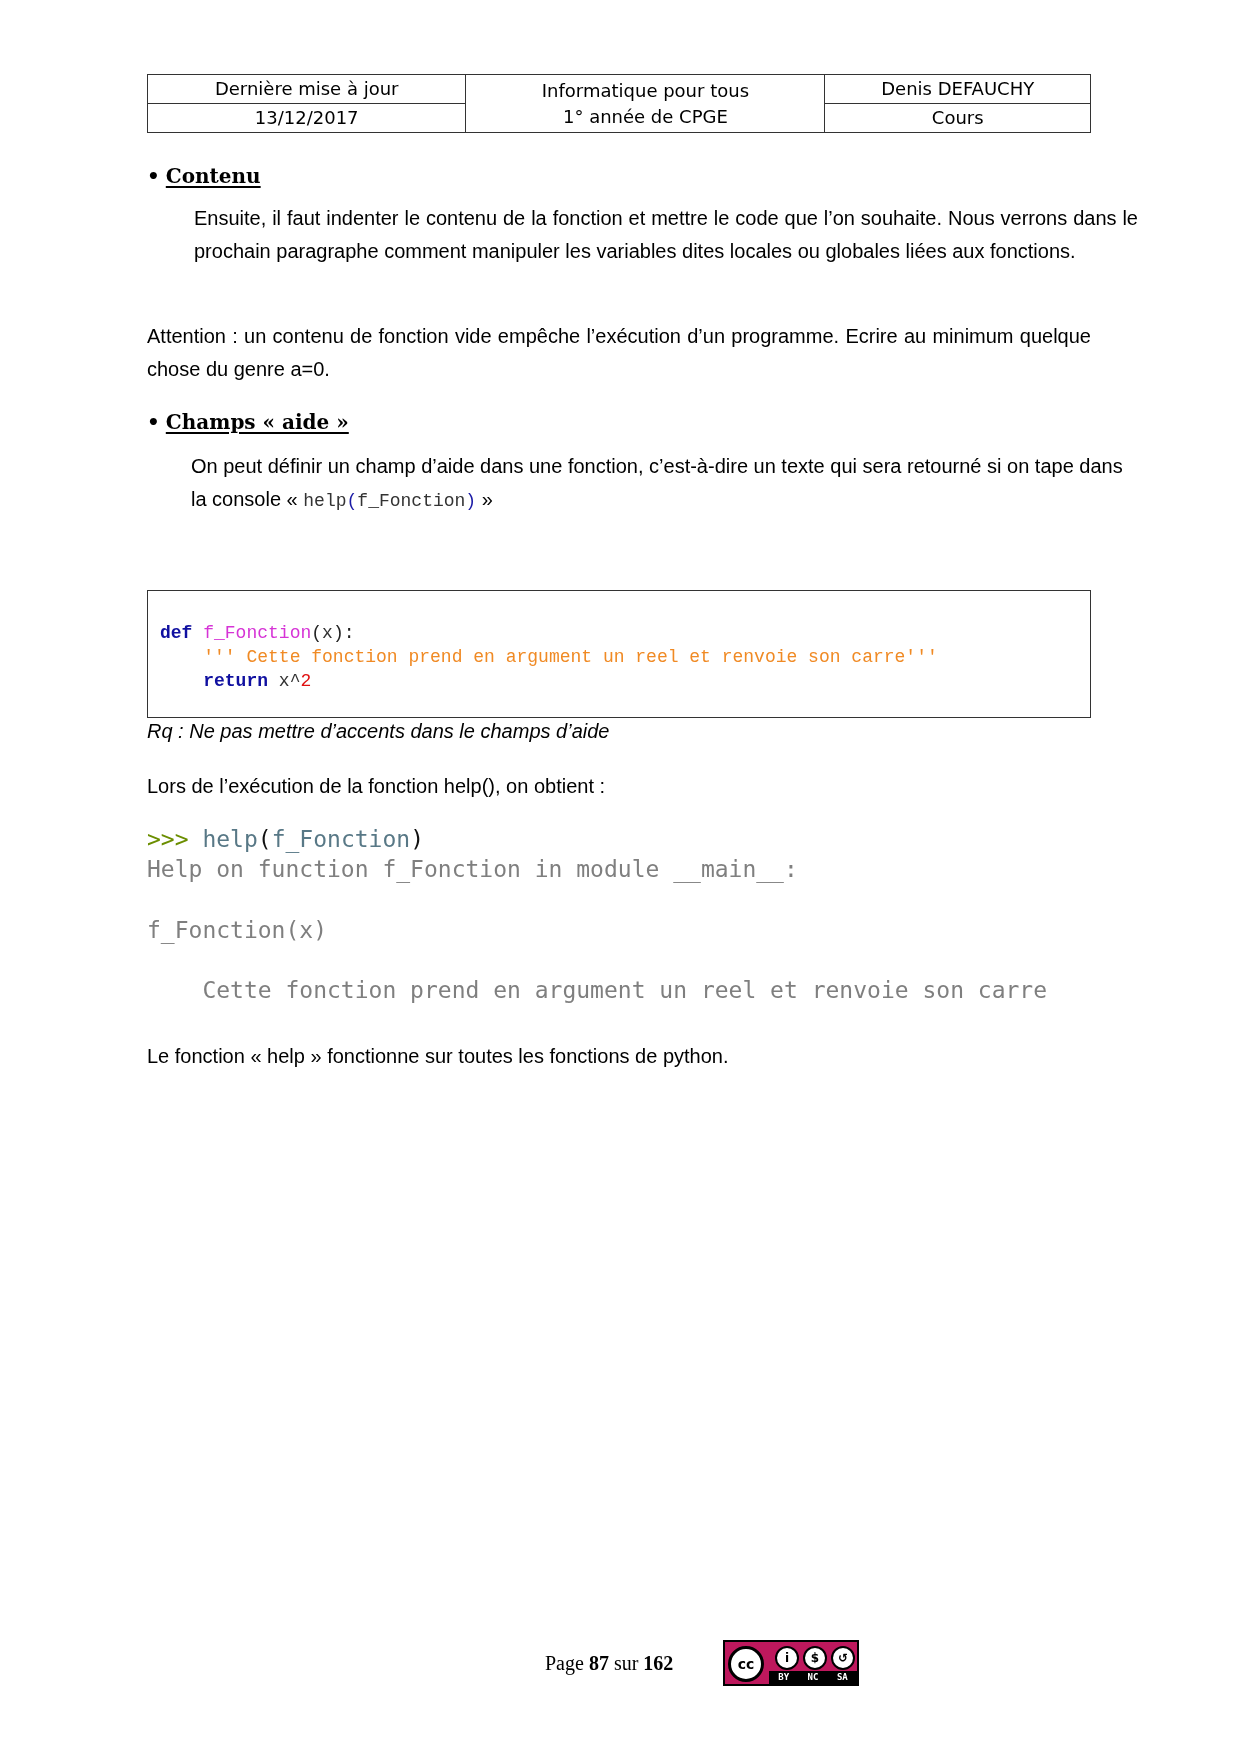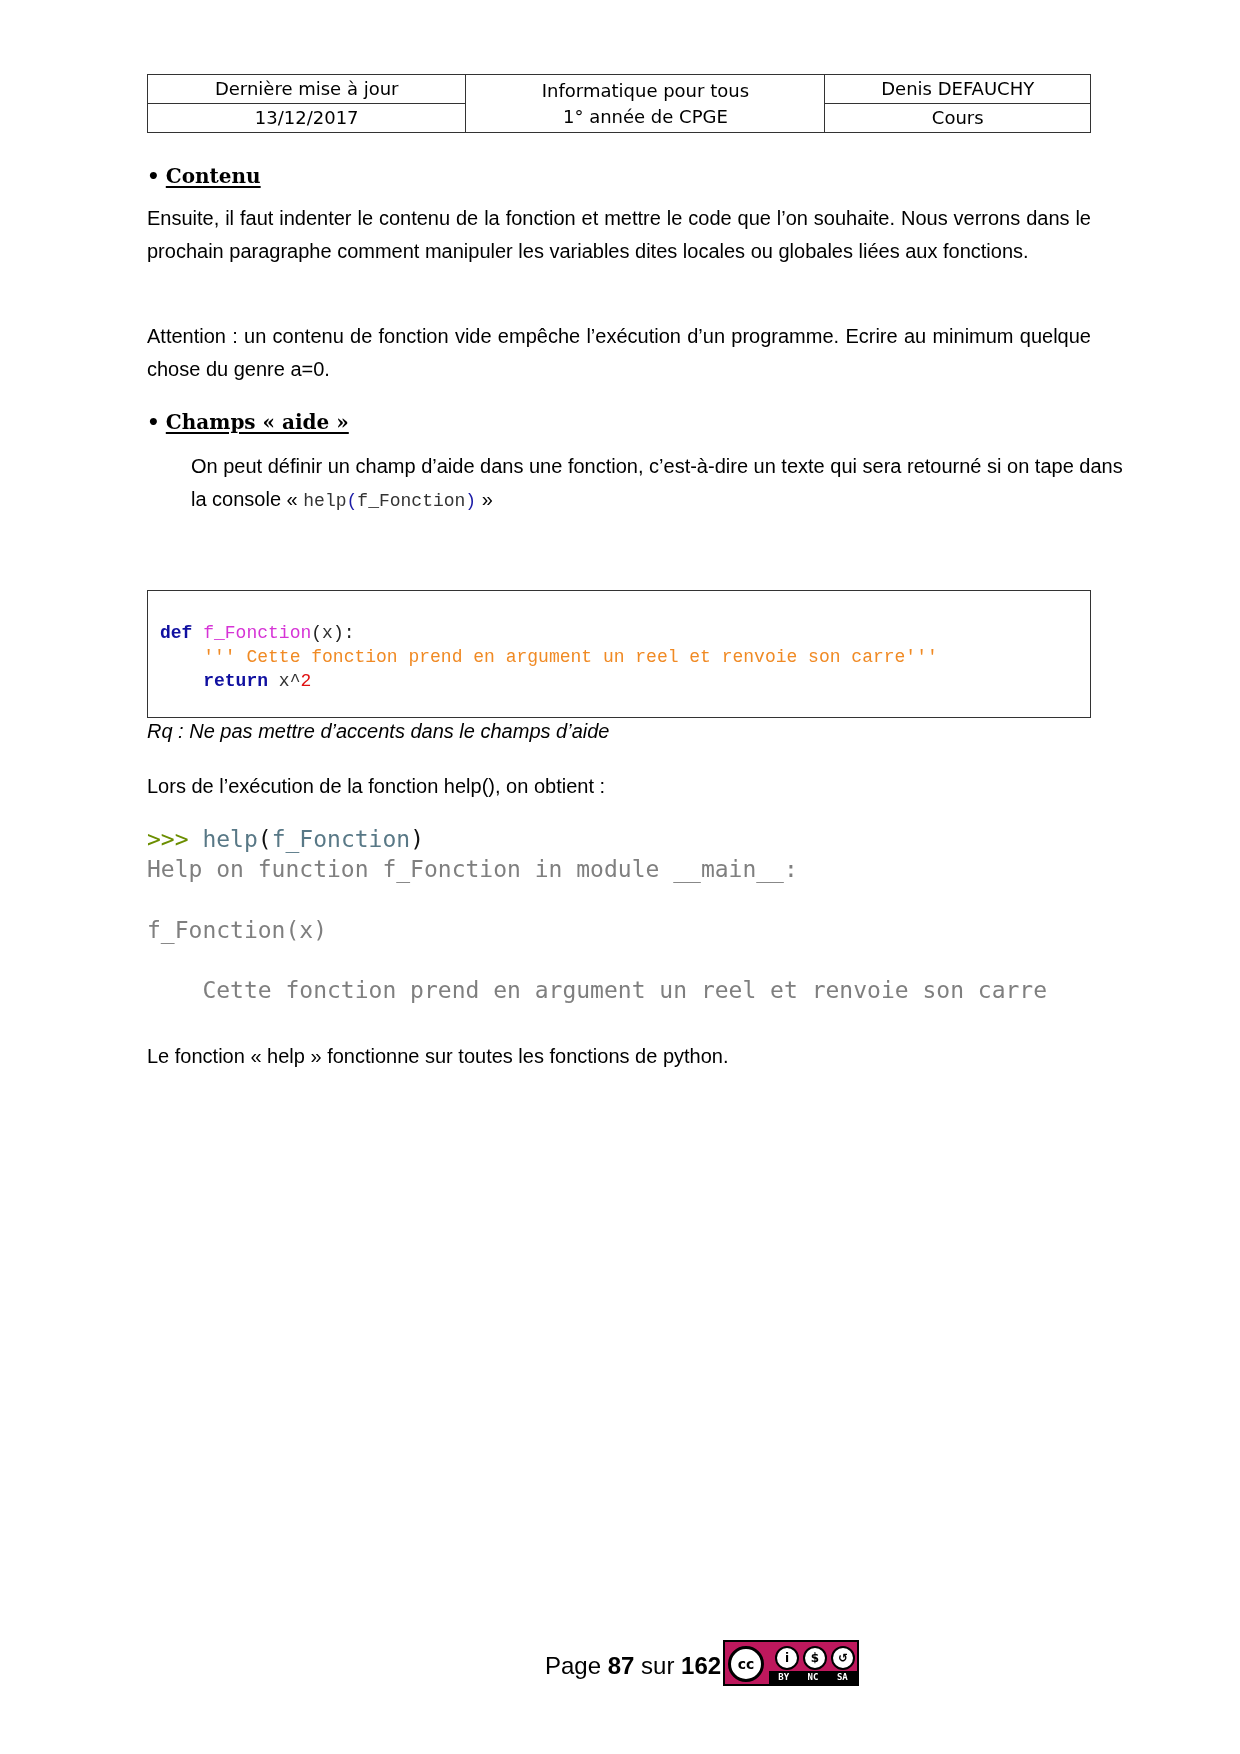--- a/index.html
+++ b/index.html
@@ -21,21 +21,21 @@
     .par { color: #222; }
     .str { color: #f08a24; }
     .num { color: #e01010; }
     .plain { color: #333; }
     .rq { position: absolute; left: 147px; top: 720px; font-family: "Liberation Sans", sans-serif; font-style: italic; font-size: 20px; }
     .console { position: absolute; left: 147px; top: 826px; font-family: "DejaVu Sans Mono", monospace; font-size: 23px; white-space: pre; color: #7f7f7f; }
     .console .line { position: absolute; left: 0; white-space: pre; }
     .prompt { color: #6b8e00; }
     .cmd { color: #587886; }
     .cmd .pr { color: #111; }
-    .footer { position: absolute; left: 545px; top: 1652px; font-family: Liberation Sans, sans-serif; font-size: 24px; }
+    .footer { position: absolute; left: 545px; top: 1652px; font-family: Liberation Serif, serif; font-size: 20px; }
     .footer b { font-weight: bold; }
     .cc-badge { position: absolute; left: 723px; top: 1640px; width: 136px; height: 46px; background: #be185d; border: 2px solid #000; box-sizing: border-box; }
     .cc-badge .bar { position: absolute; left: 44px; right: 0; bottom: 0; height: 13px; background: #000; color: #fff; font-family: "DejaVu Sans Mono", monospace; font-size: 9px; font-weight: bold; line-height: 13px; display: flex; justify-content: space-around; }
     .cc-badge .cc { position: absolute; left: 3px; top: 4px; width: 36px; height: 36px; border-radius: 50%; background: #fff; border: 3px solid #000; box-sizing: border-box; font-family: "DejaVu Sans", sans-serif; font-weight: bold; font-size: 14px; text-align: center; line-height: 30px; }
     .cc-badge .ic { position: absolute; top: 4px; width: 24px; height: 24px; border-radius: 50%; background: #fff; border: 2px solid #000; box-sizing: border-box; font-family: "DejaVu Sans", sans-serif; font-weight: bold; font-size: 12px; text-align: center; line-height: 20px; }
   </style>
 </head>
 <body>
 
 <div class="page">
@@ -54,21 +54,21 @@
       <td>13/12/2017</td>
       <td>Cours</td>
     </tr>
   </tbody>
     </table>
 
   <div class="section-title" style="top:164px;">
     <span class="bullet">•</span><span class="t">Contenu</span>
   </div>
 
-  <div class="body-text" style="top:202px;">Ensuite, il faut indenter le contenu de la fonction et mettre le code que l’on souhaite. Nous verrons dans le prochain paragraphe comment manipuler les variables dites locales ou globales liées aux fonctions.</div>
+  <div class="body-text" style="top:202px;margin-left:47px;">Ensuite, il faut indenter le contenu de la fonction et mettre le code que l’on souhaite. Nous verrons dans le prochain paragraphe comment manipuler les variables dites locales ou globales liées aux fonctions.</div>
   <div class="body-text" style="top:320px;">Attention : un contenu de fonction vide empêche l’exécution d’un programme. Ecrire au minimum quelque chose du genre a=0.</div>
 
   <div class="section-title" style="top:410px;">
     <span class="bullet">•</span><span class="t">Champs « aide »</span>
   </div>
 
   <div class="body-text" style="top:450px; text-align:left;margin-left:44px;"><span>On peut définir un champ d’aide dans une fonction, c’est-à-dire un texte qui sera retourné si on tape dans la console « </span><span class="inline-code"><span>help</span><span class="paren">(</span><span>f_Fonction</span><span class="paren">)</span></span><span> »</span></div>
 
 
   <div class="code-box">

